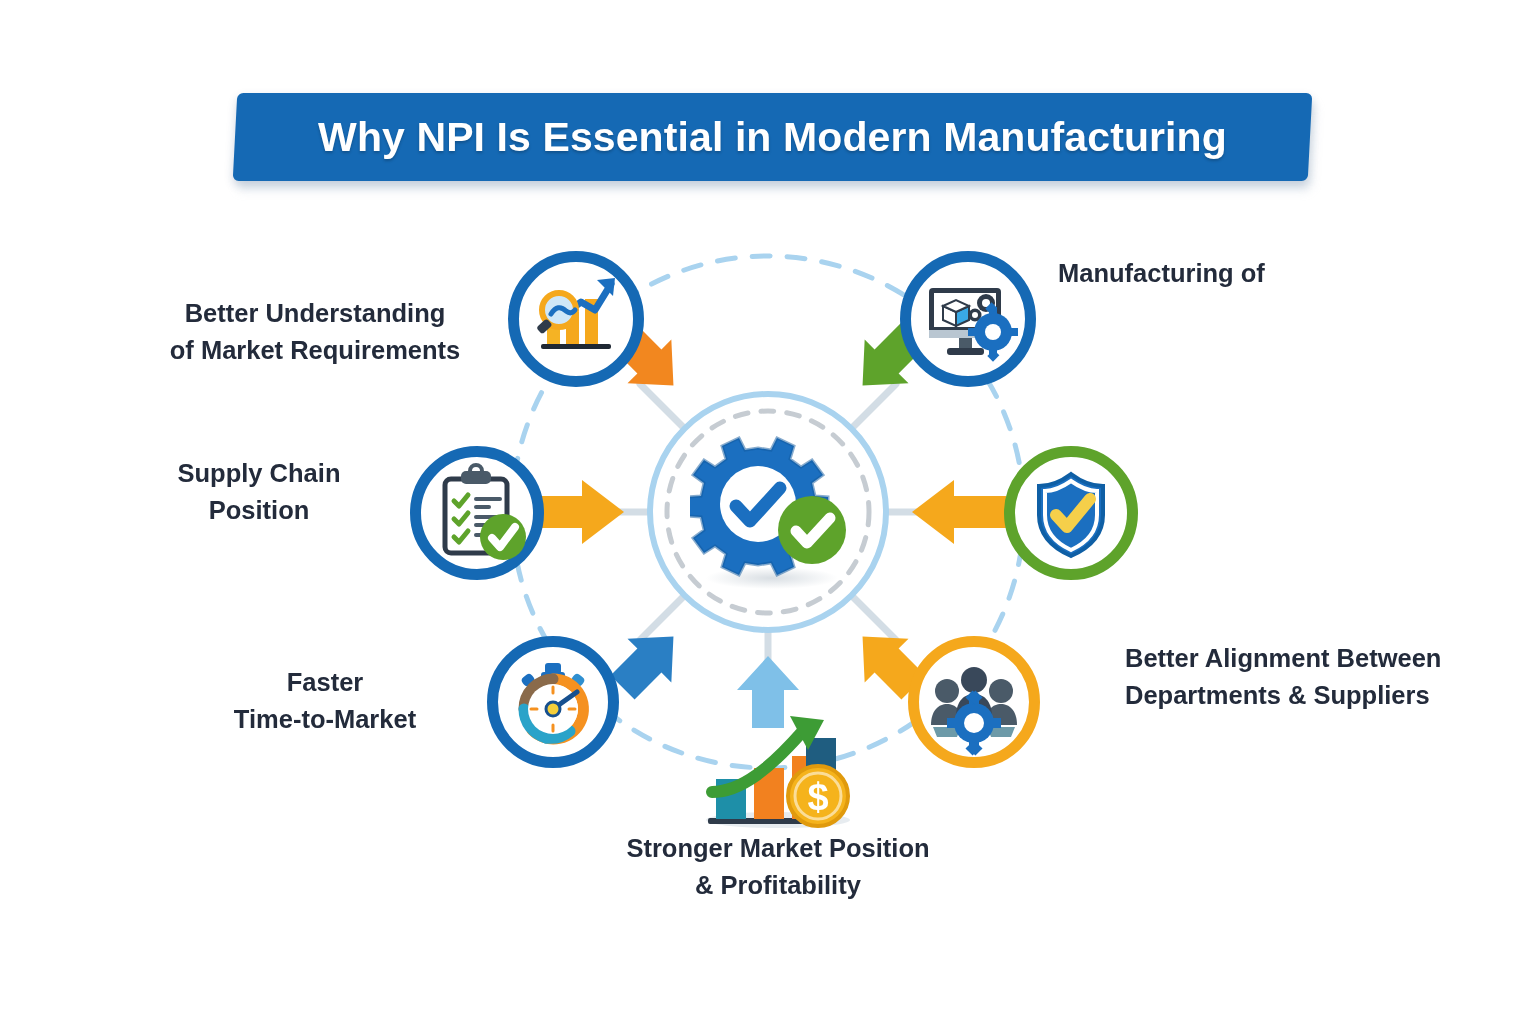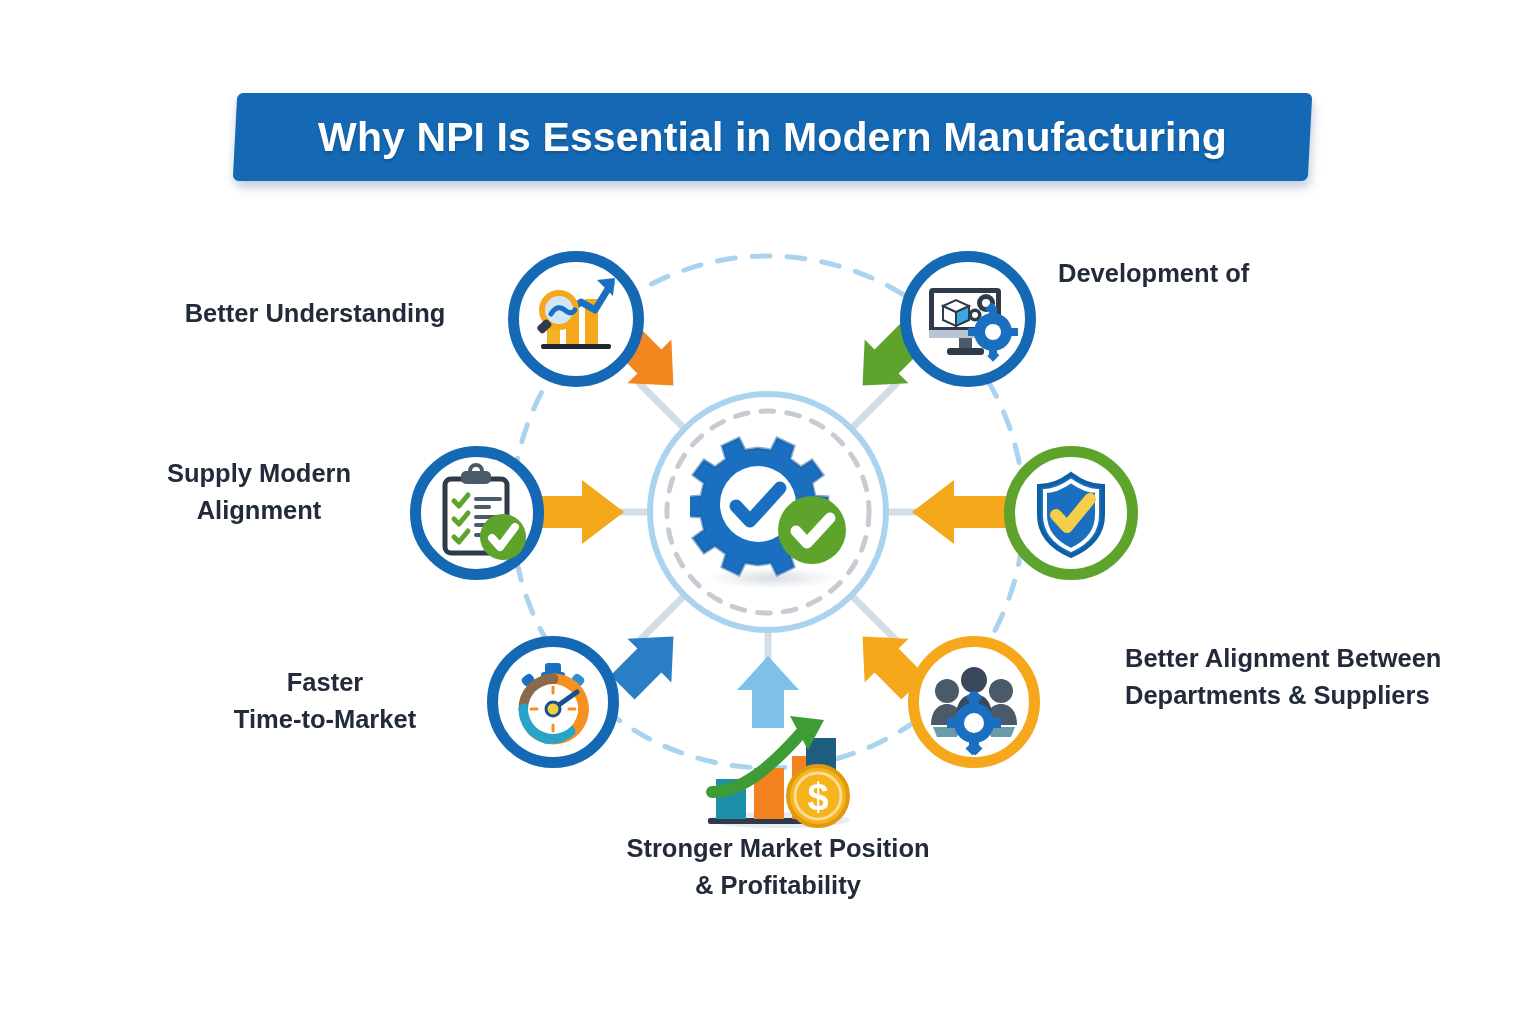--- a/index.html
+++ b/index.html
@@ -177,20 +177,21 @@
         <path d="M38,58 L62,40 L76,48 L92,22" fill="none" stroke="#1b6fc0" stroke-width="7" stroke-linecap="round" stroke-linejoin="round"></path>
         <path d="M78,18 L96,16 L94,34 Z" fill="#1b6fc0"></path>
 
         <circle cx="40" cy="48" r="17" fill="#cfe7f7" stroke="#f5a81c" stroke-width="6"></circle>
         <path d="M32,52 q7,-11 15,-3 q5,4 9,-1" fill="none" stroke="#1b6fc0" stroke-width="5" stroke-linecap="round"></path>
         <rect x="18" y="60" width="14" height="9" rx="3" fill="#2f3b4a" transform="rotate(-42 25 64)"></rect>
       </svg>
     </div>
     <div class="label r" style="left:135px;top:95px;width:360px;">
       <div>Better Understanding</div>
+      <div>of Market Requirements</div>
     </div>
 
     <div class="node ring-blue" style="left:900px;top:51px;width:136px;height:136px;">
       <svg class="glyph" viewBox="0 0 114 114">
 
         <rect x="18" y="26" width="72" height="48" rx="4" fill="#2f3b4a"></rect>
         <rect x="23" y="31" width="62" height="34" fill="#ffffff"></rect>
         <rect x="18" y="68" width="72" height="8" fill="#b9c6d1"></rect>
         <rect x="48" y="76" width="13" height="11" fill="#4a5a68"></rect>
         <rect x="36" y="86" width="37" height="7" rx="3" fill="#2f3b4a"></rect>
@@ -215,21 +216,21 @@
             <rect x="-25" y="-4" width="9" height="8"></rect>
               <rect x="16" y="-4" width="9" height="8"></rect>
             <rect x="-22" y="-20" width="8" height="9" transform="rotate(45)"></rect>
             <rect x="13" y="12" width="8" height="9" transform="rotate(45)"></rect>
           </g>
           <circle r="8" fill="#ffffff"></circle>
         </g>
       </svg>
     </div>
     <div class="label l" style="left:1058px;top:55px;width:400px;">
-      <div>Development of</div>
+      <div>Manufacturing of</div>
     </div>
 
     <div class="node ring-blue" style="left:410px;top:246px;width:134px;height:134px;">
       <svg class="glyph" viewBox="0 0 112 112">
         <rect x="24" y="22" width="62" height="74" rx="6" fill="#ffffff" stroke="#2f3b4a" stroke-width="5"></rect>
         <rect x="40" y="14" width="30" height="13" rx="5" fill="#4a5a68"></rect>
         <circle cx="55" cy="14" r="6" fill="none" stroke="#4a5a68" stroke-width="4"></circle>
         <g stroke="#5ea32b" stroke-width="5" fill="none" stroke-linecap="round" stroke-linejoin="round">
           <path d="M33,44 L38,49 L47,38"></path>
           <path d="M33,62 L38,67 L47,56"></path>
@@ -240,22 +241,22 @@
           <rect x="53" y="48" width="17" height="4" rx="2"></rect>
           <rect x="53" y="58" width="28" height="4" rx="2"></rect>
           <rect x="53" y="66" width="17" height="4" rx="2"></rect>
           <rect x="53" y="76" width="22" height="4" rx="2"></rect>
         </g>
         <circle cx="82" cy="80" r="23" fill="#5ea32b"></circle>
         <path d="M71,81 L79,90 L94,70" fill="none" stroke="#ffffff" stroke-width="8" stroke-linecap="round" stroke-linejoin="round"></path>
       </svg>
     </div>
     <div class="label r" style="left:120px;top:255px;width:278px;">
-      <div>Supply Modern</div>
-      <div>Alignment</div>
+      <div>Supply Chain</div>
+      <div>Position</div>
     </div>
 
     <div class="node ring-green" style="left:1004px;top:246px;width:134px;height:134px;">
       <svg class="glyph" viewBox="0 0 112 112">
         <path d="M56,17 C44,26 34,29 24,29 L24,58 C24,80 40,92 56,99 C72,92 88,80 88,58 L88,29
                  C78,29 68,26 56,17 Z" fill="#1b6fc0"></path>
         <path d="M56,17 C44,26 34,29 24,29 L24,58 C24,80 40,92 56,99 C72,92 88,80 88,58 L88,29
                  C78,29 68,26 56,17 Z" fill="none" stroke="#0f5fa5" stroke-width="4"></path>
         <path d="M56,24 C46,31 38,34 30,34 L30,58 C30,76 43,87 56,93 C69,87 82,76 82,58 L82,34
                  C74,34 66,31 56,24 Z" fill="none" stroke="#ffffff" stroke-width="4"></path>

